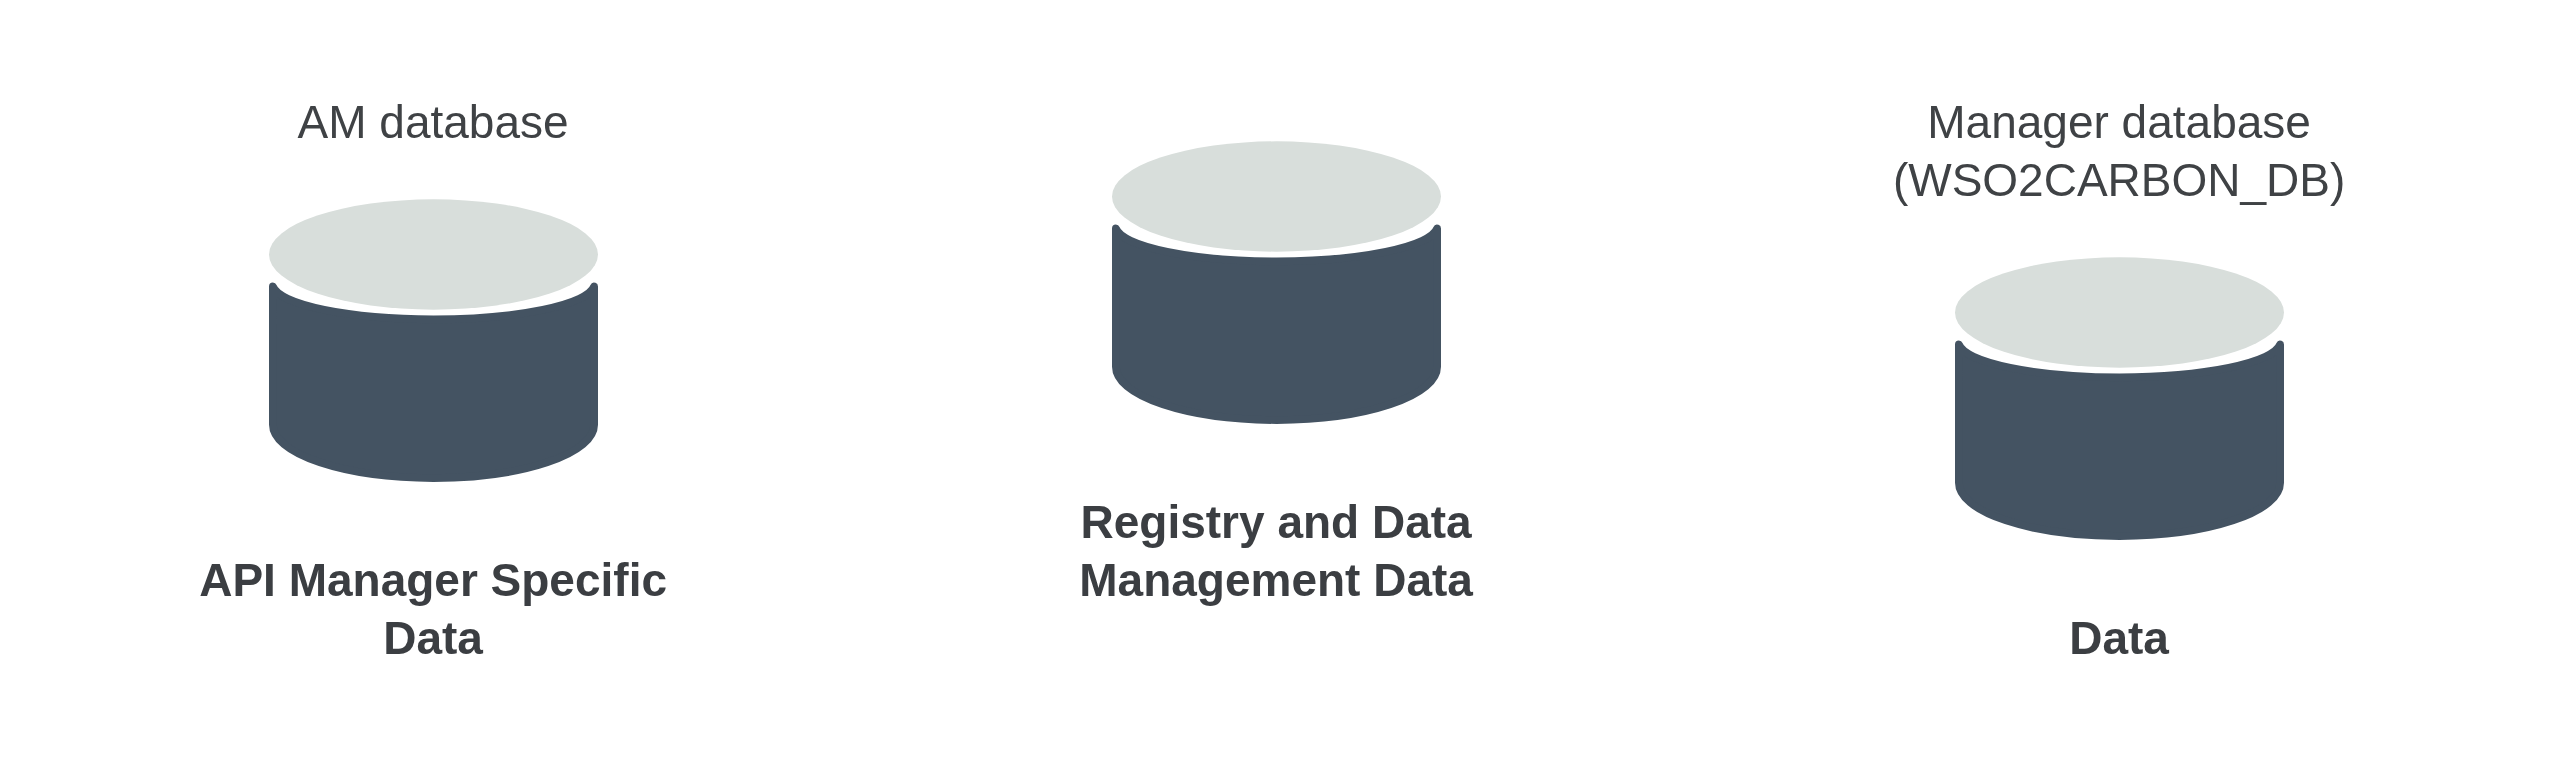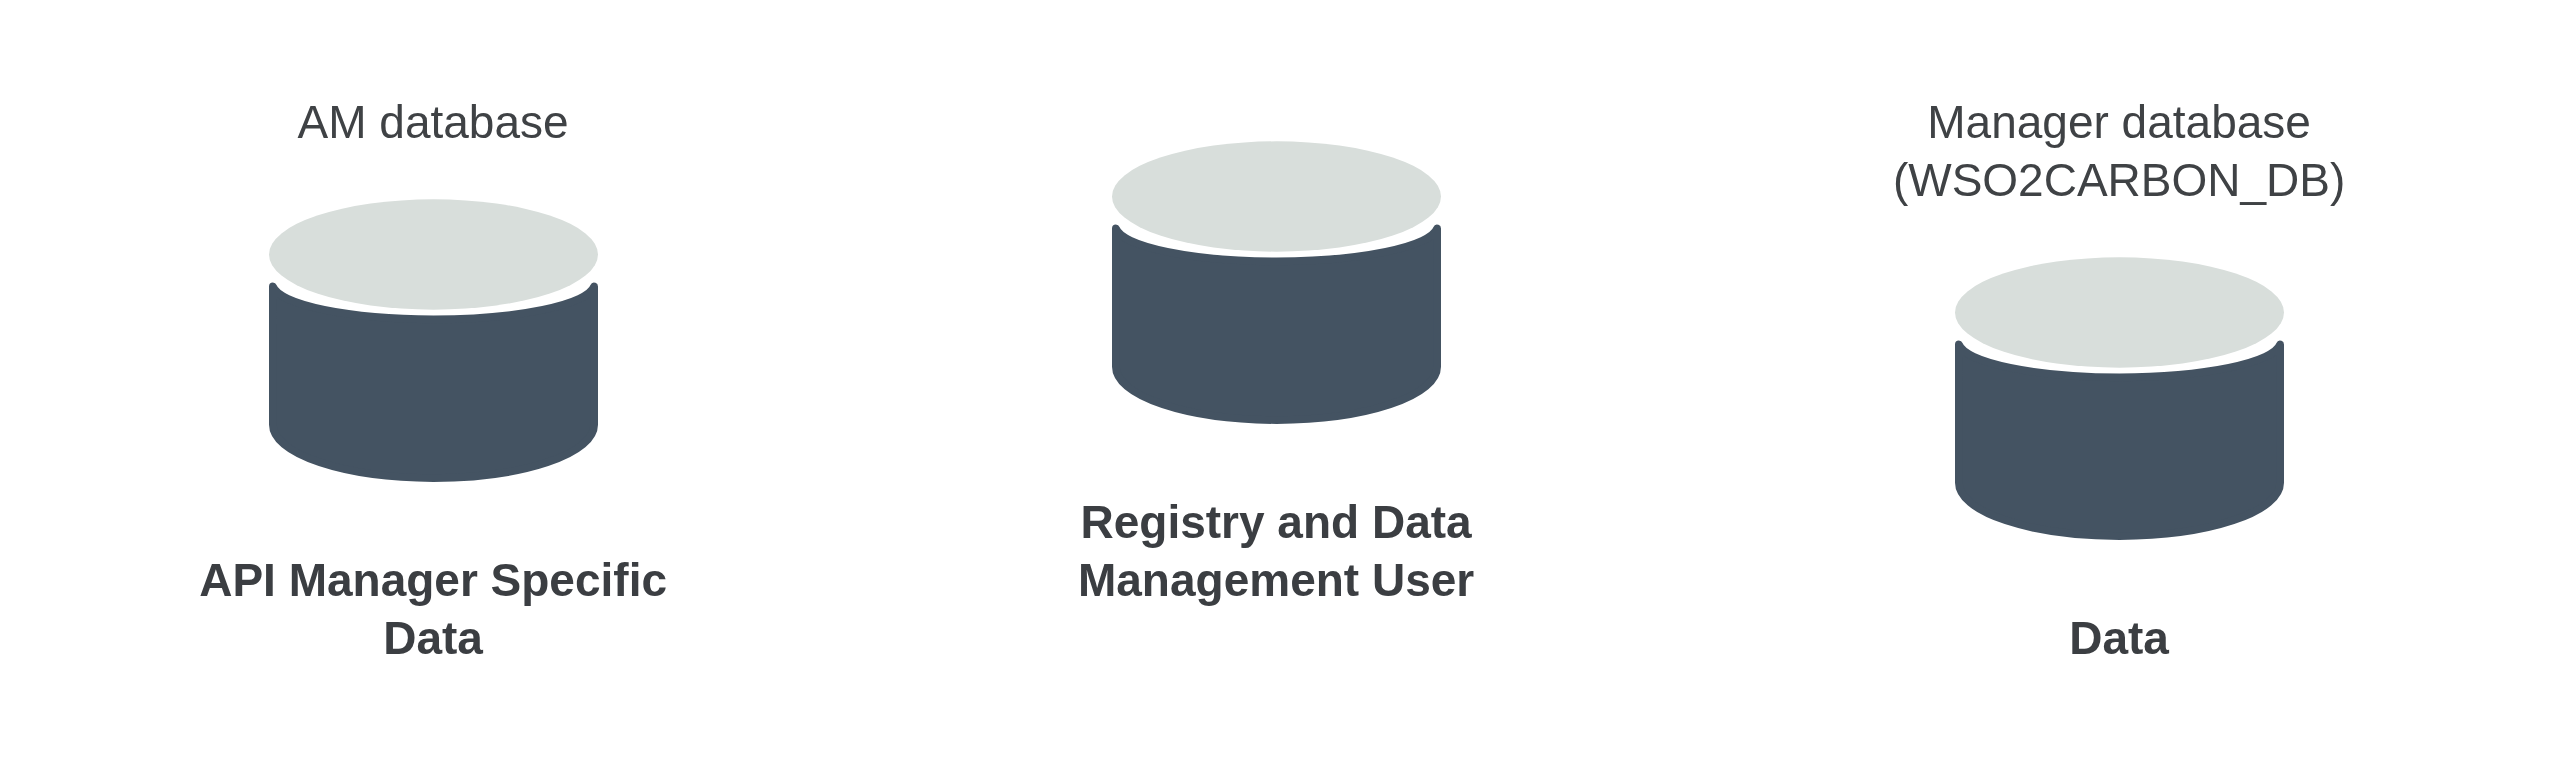--- a/index.html
+++ b/index.html
@@ -81,21 +81,21 @@
 
   <div class="db-column">
     <div class="db-icon">
       <svg viewBox="0 0 340 300" xmlns="http://www.w3.org/2000/svg">
         <ellipse cx="170" cy="57" rx="170" ry="57" fill="#d8dedb"></ellipse>
         <path d="M 4,90 A 168,37 0 0 0 170,124 A 168,37 0 0 0 336,90 L 336,233 A 166,55 0 0 1 170,288 A 166,55 0 0 1 4,233 Z" stroke-width="8" stroke-linejoin="round" fill="#445362" stroke="#445362"></path>
       </svg>
     </div>
     <div class="db-label">
       <div>Registry and Data</div>
-      <div>Management User</div>
+      <div>Management Data</div>
     </div>
   </div>
 
   <div class="db-column">
     <div class="db-title">
       <div>Manager database</div>
       <div>(WSO2CARBON_DB)</div>
     </div>
     <div class="db-icon">
       <svg viewBox="0 0 340 300" xmlns="http://www.w3.org/2000/svg">

